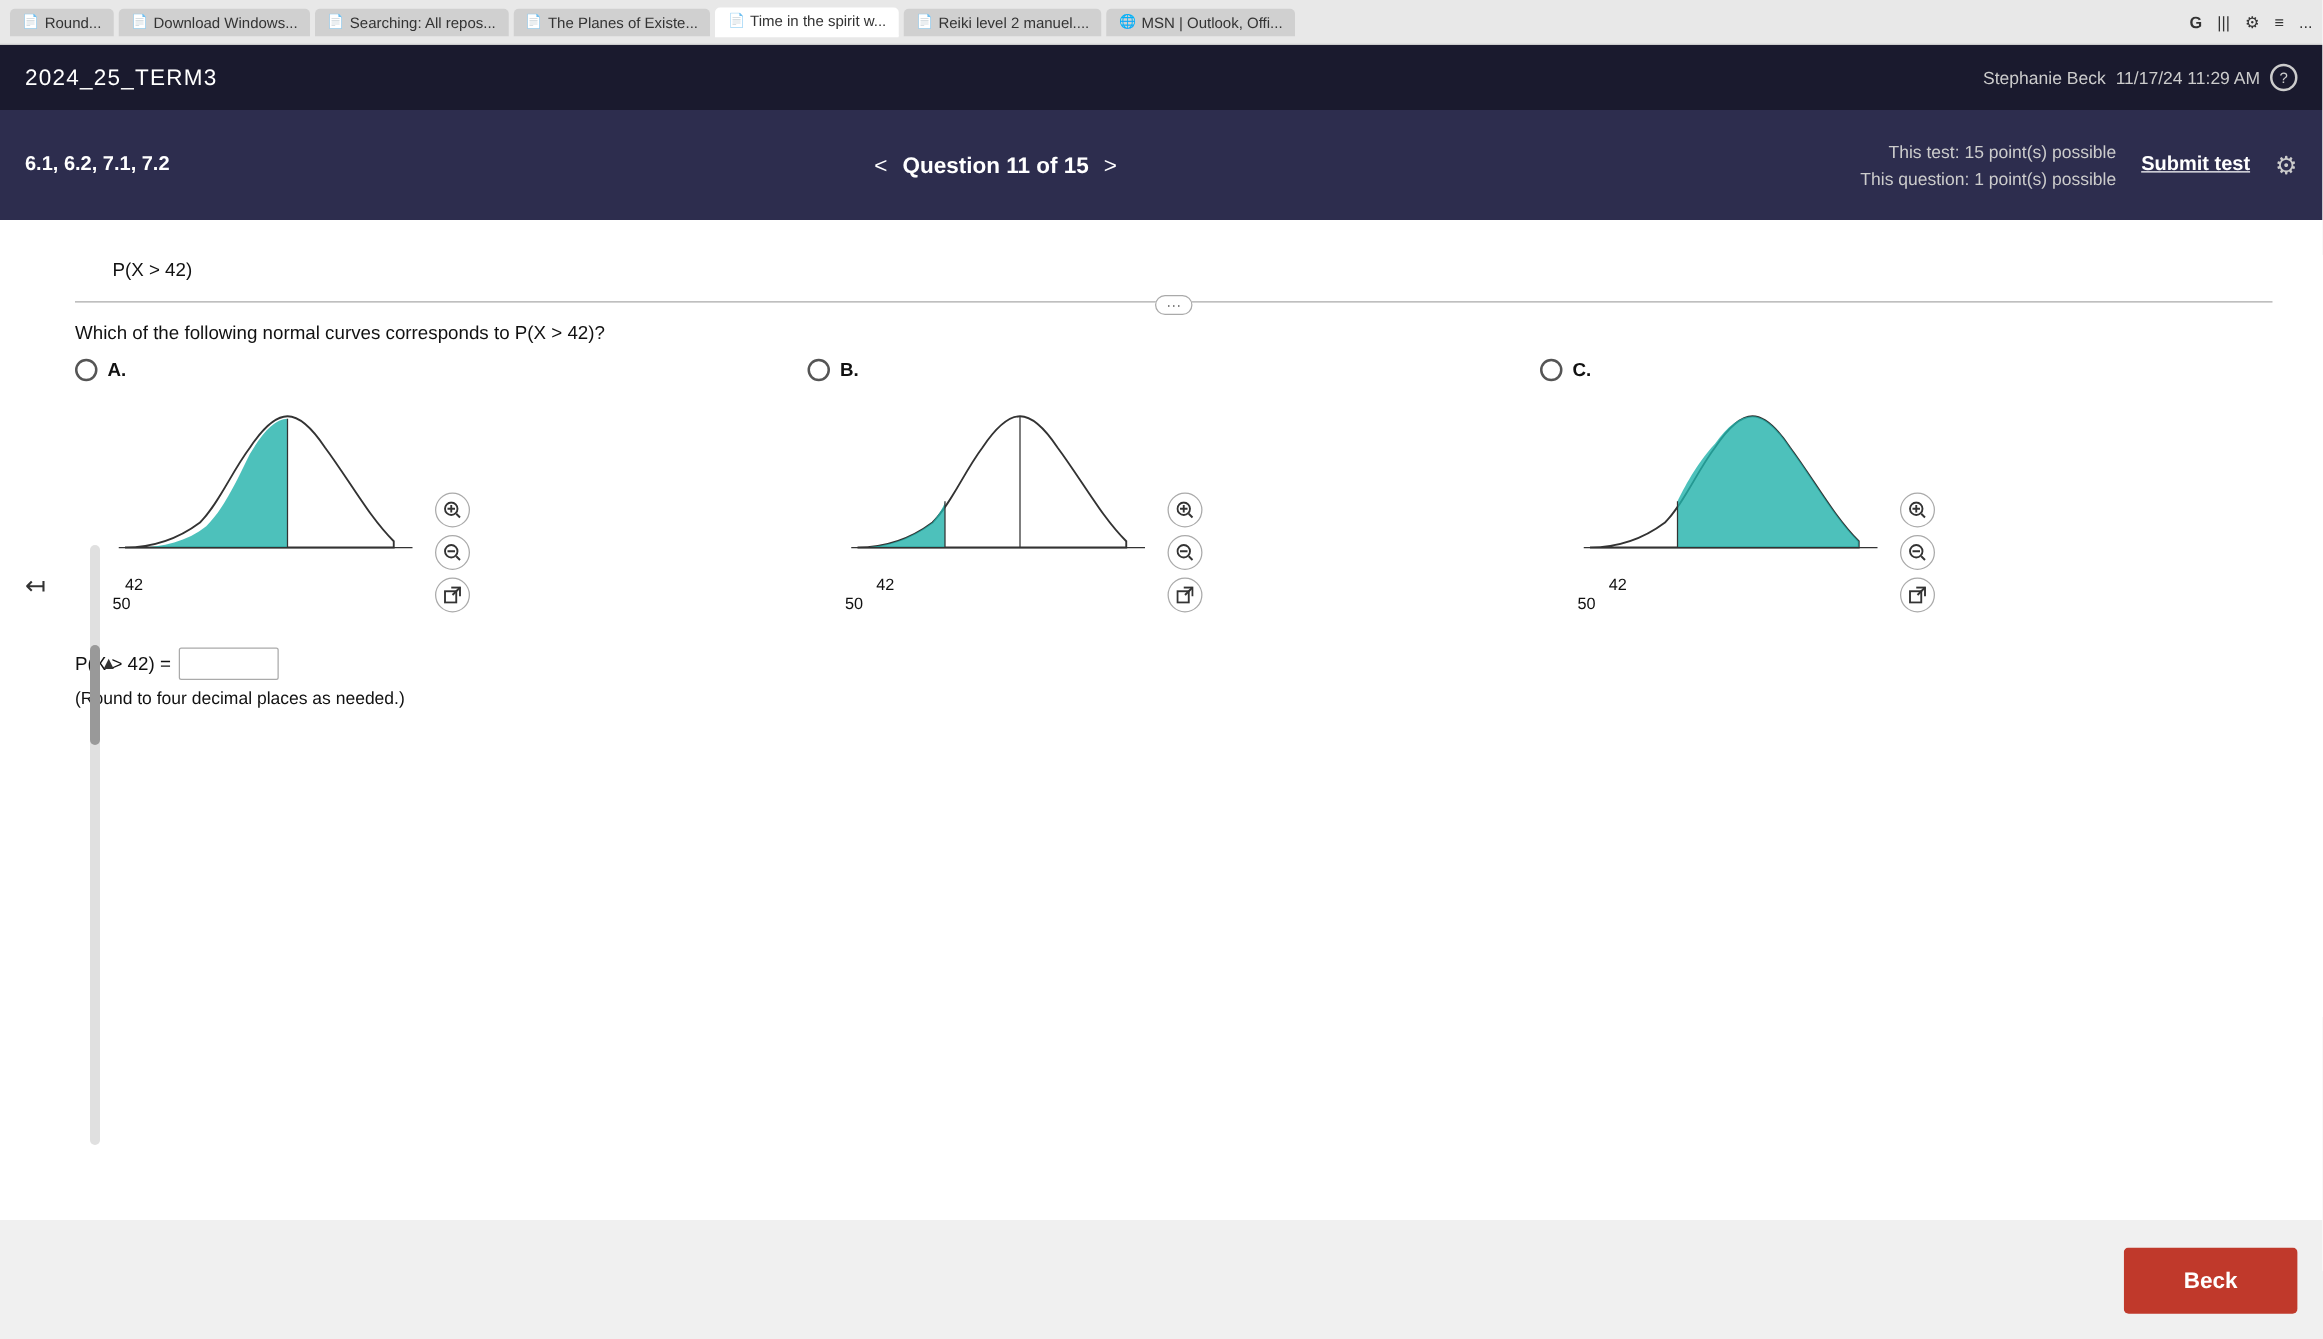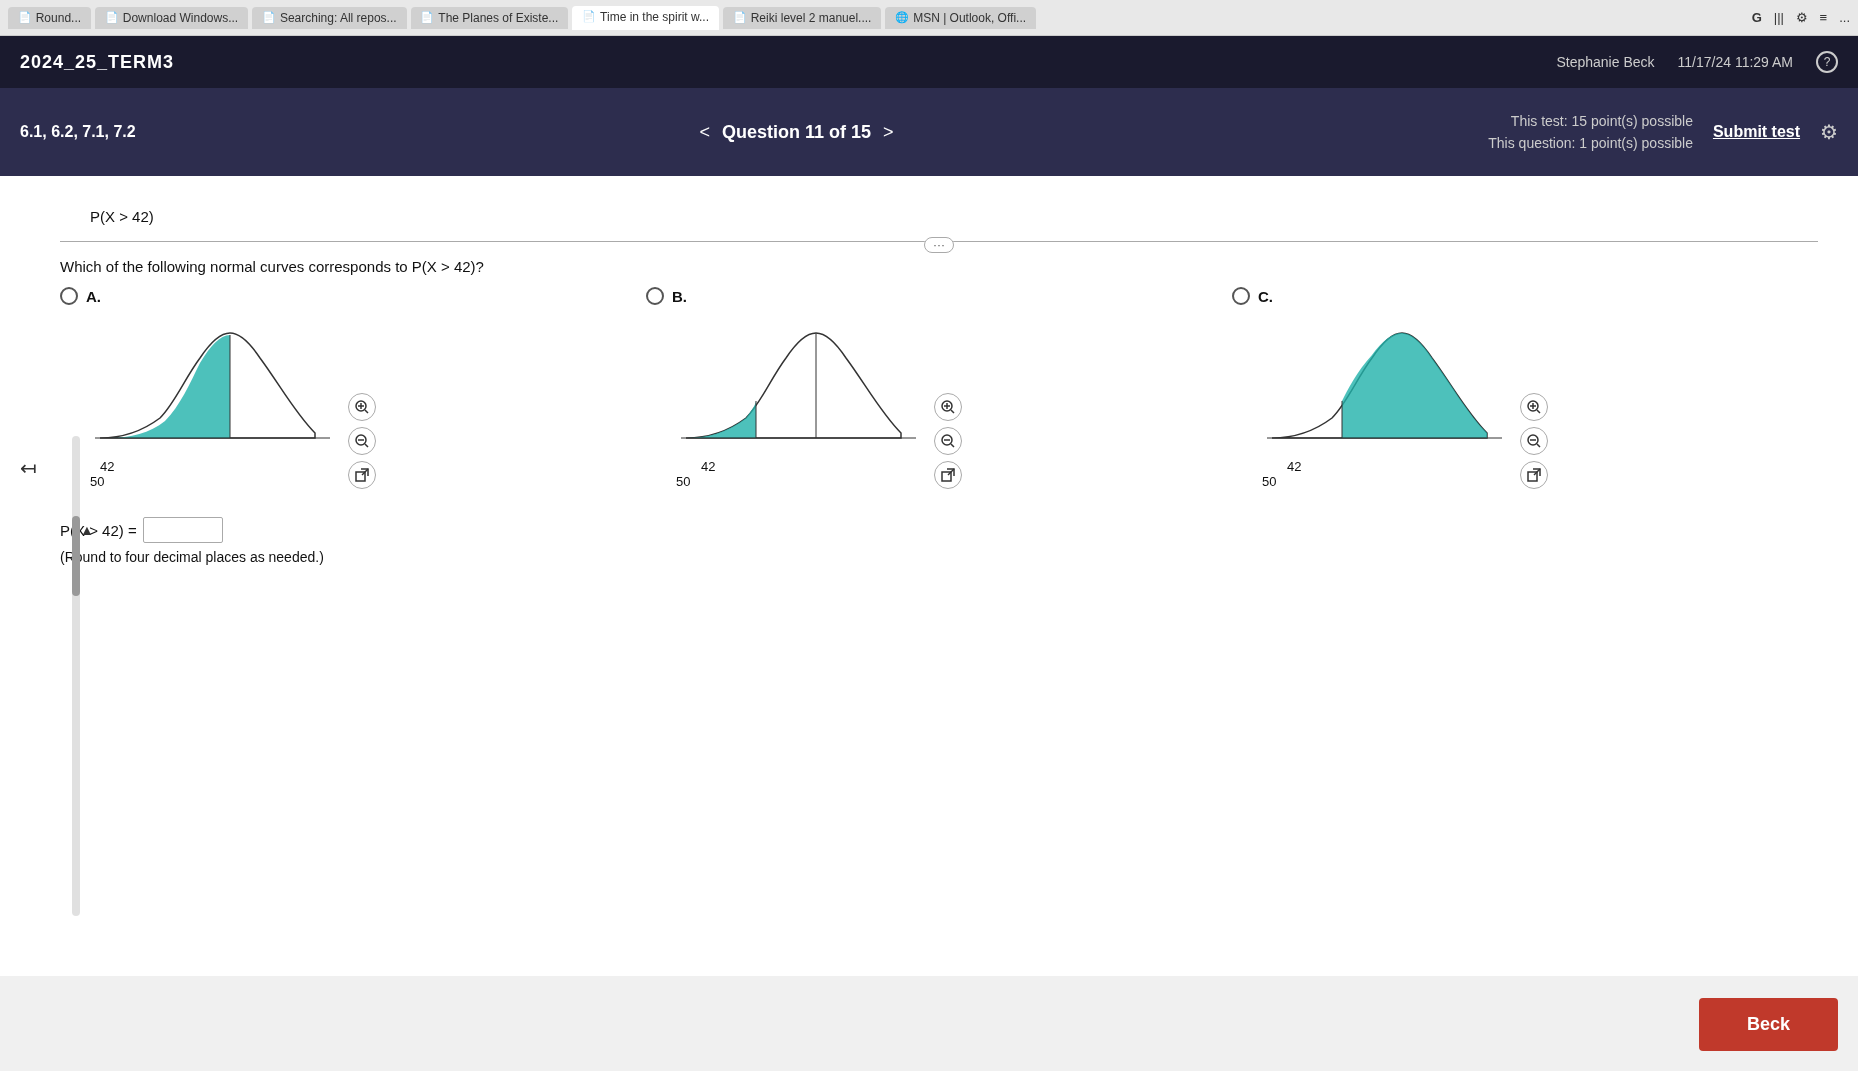--- a/index.html
+++ b/index.html
@@ -40,22 +40,22 @@
     
     .header-bar {
       background: #1a1a2e;
       color: white;
       height: 52px;
       display: flex;
       align-items: center;
       padding: 0 20px;
       justify-content: space-between;
     }
-    .header-title { font-size: 18px; font-weight: bold; color: white; letter-spacing: 1px; }
-    .header-right { display: flex; align-items: center; gap: 23px; font-size: 14px; color: #ccc; }
+    .header-title { font-size: 18px; font-weight: normal; color: white; letter-spacing: 1px; }
+    .header-right { display: flex; align-items: center; gap: 8px; font-size: 14px; color: #ccc; }
     .header-help { width: 22px; height: 22px; border-radius: 50%; border: 2px solid #ccc; display: flex; align-items: center; justify-content: center; font-size: 12px; color: #ccc; cursor: pointer; }
 
     
     .question-nav {
       background: #2d2d4e;
       color: white;
       height: 88px;
       display: flex;
       align-items: center;
       padding: 0 20px;

